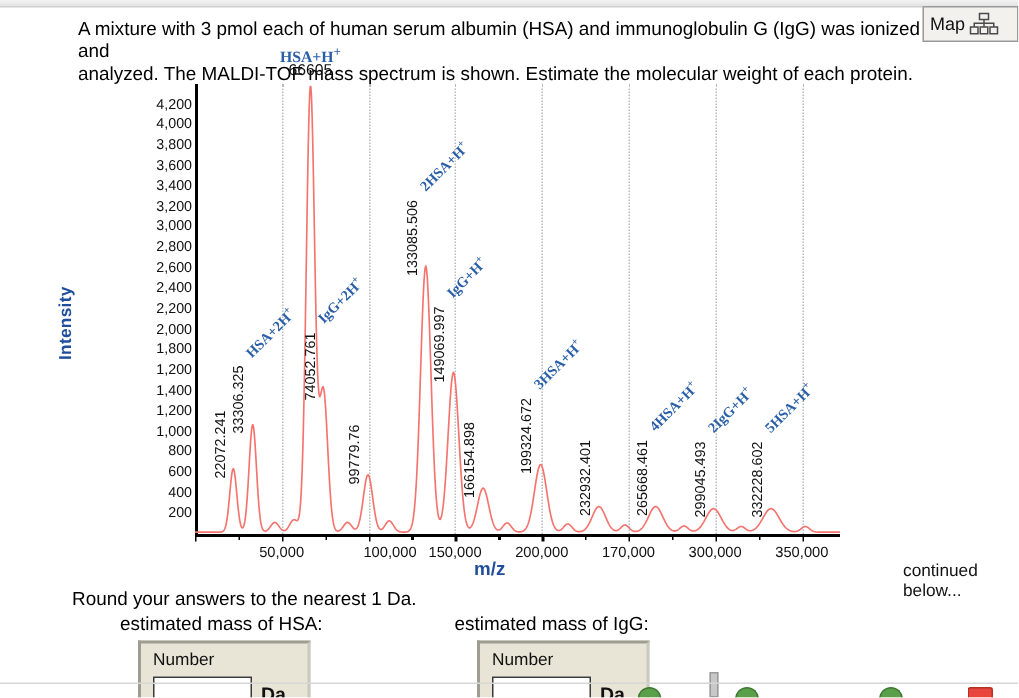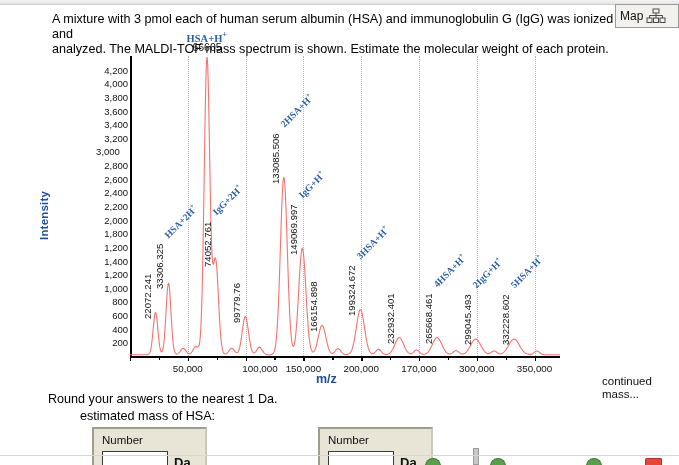--- a/index.html
+++ b/index.html
@@ -235,21 +235,21 @@
         <div class="ytick" style="top: 231.818px;">1,000</div>
         <div class="ytick" style="top: 218.182px;">1,200</div>
         <div class="ytick" style="top: 204.545px;">1,400</div>
         <div class="ytick" style="top: 190.909px;">1,200</div>
         <div class="ytick" style="top: 177.273px;">1,800</div>
         <div class="ytick" style="top: 163.636px;">2,000</div>
         <div class="ytick" style="top: 150px;">2,200</div>
         <div class="ytick" style="top: 136.364px;">2,400</div>
         <div class="ytick" style="top: 122.727px;">2,600</div>
         <div class="ytick" style="top: 109.091px;">2,800</div>
-        <div class="ytick" style="top: 95.4545px; text-align: center;">3,000</div>
+        <div class="ytick" style="top: 95.4545px;">3,000</div>
         <div class="ytick" style="top: 81.8182px;">3,200</div>
         <div class="ytick" style="top: 68.1818px;">3,400</div>
         <div class="ytick" style="top: 54.5455px;">3,600</div>
         <div class="ytick" style="top: 40.9091px;">3,800</div>
         <div class="ytick" style="top: 27.2727px;">4,000</div>
         <div class="ytick" style="top: 13.6364px;">4,200</div>
       </div>
     <div id="gridlines">
         <div class="gridline" style="left: 135.796px;"></div>
         <div class="gridline" style="left: 193.591px;"></div>
@@ -314,36 +314,37 @@
         <div class="peak-sp" style="left: 425.671px; top: 236.318px;">2IgG+H<sup>+</sup></div>
         <div class="peak-num" style="left: 459.028px; top: 292.318px;">332228.602</div>
         <div class="peak-sp" style="left: 464.028px; top: 236.318px;">5HSA+H<sup>+</sup></div>
       </div>
 
   </div>
 
   <div class="round-note">Round your answers to the nearest 1 Da.</div>
 
   <div class="ans-label" style="left:80px; top:409px;">estimated mass of HSA:</div>
+  <div class="ans-label" style="left:303px; top:409px;">estimated mass of IgG:</div>
 
   <div class="numbox" style="left:92px; top:427px;">
     <div class="nb-title">Number</div>
     <div class="nb-input"></div>
     <div class="nb-unit">Da</div>
   </div>
 
   <div class="numbox" style="left:318px; top:427px;">
     <div class="nb-title">Number</div>
     <div class="nb-input"></div>
     <div class="nb-unit">Da</div>
   </div>
 
   <div class="continued">
     <div>continued</div>
-    <div>mass...</div>
+    <div>below...</div>
   </div>
 
   <div class="scroll-vtab"></div>
   <div class="cut-btn" style="left:425px;"></div>
   <div class="cut-btn" style="left:490px;"></div>
   <div class="cut-btn" style="left:586px;"></div>
   <div class="cut-btn red" style="left:645px;"></div>
   <div class="bottom-rule"></div>
 
 </div>

